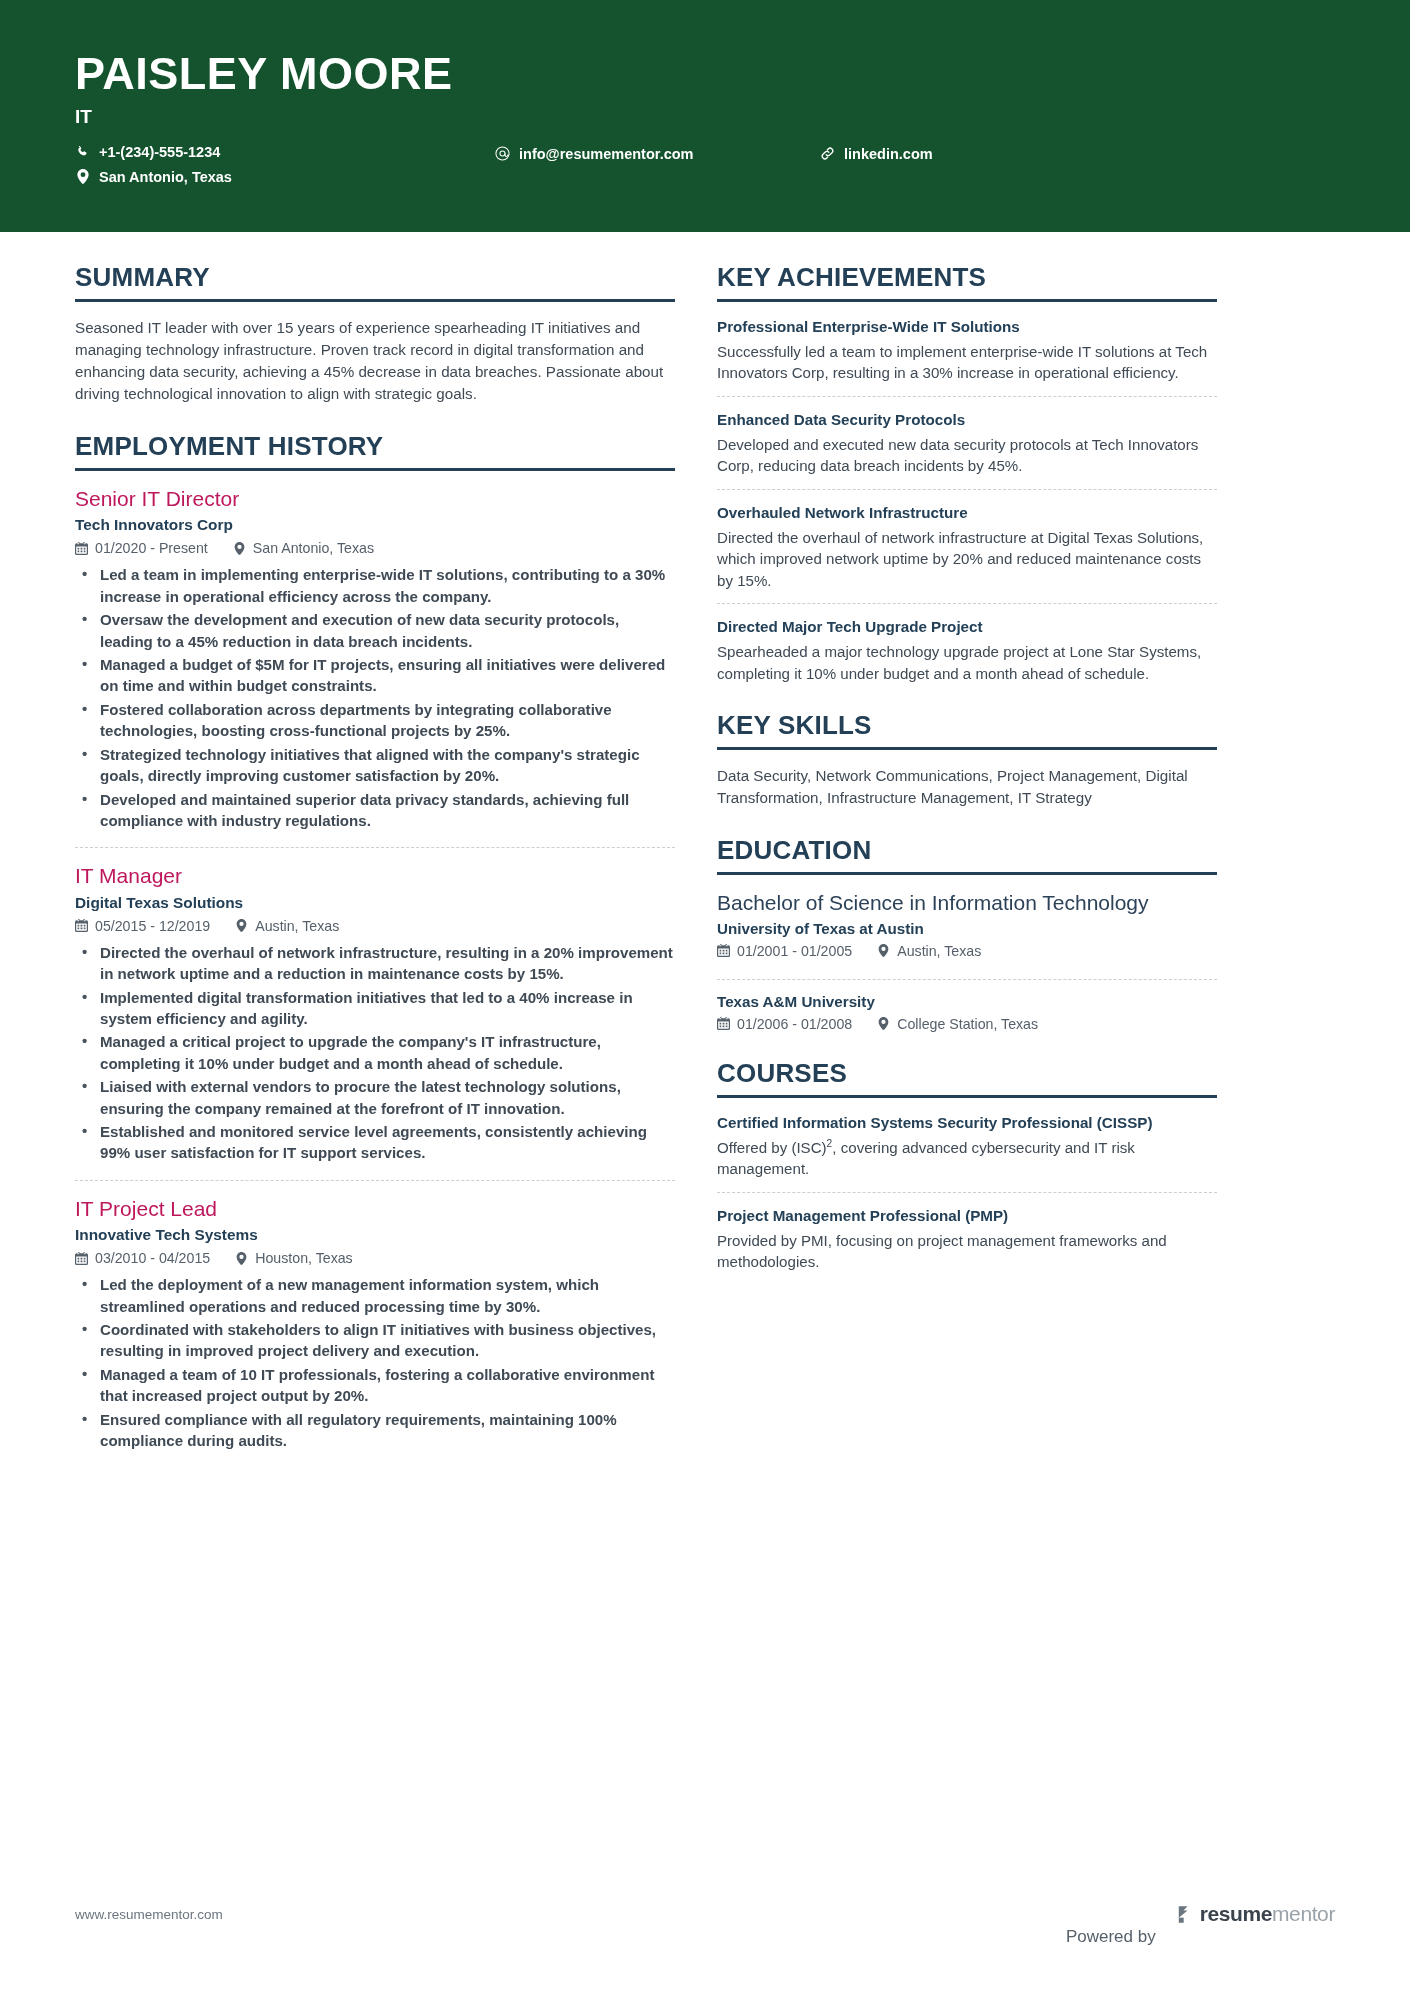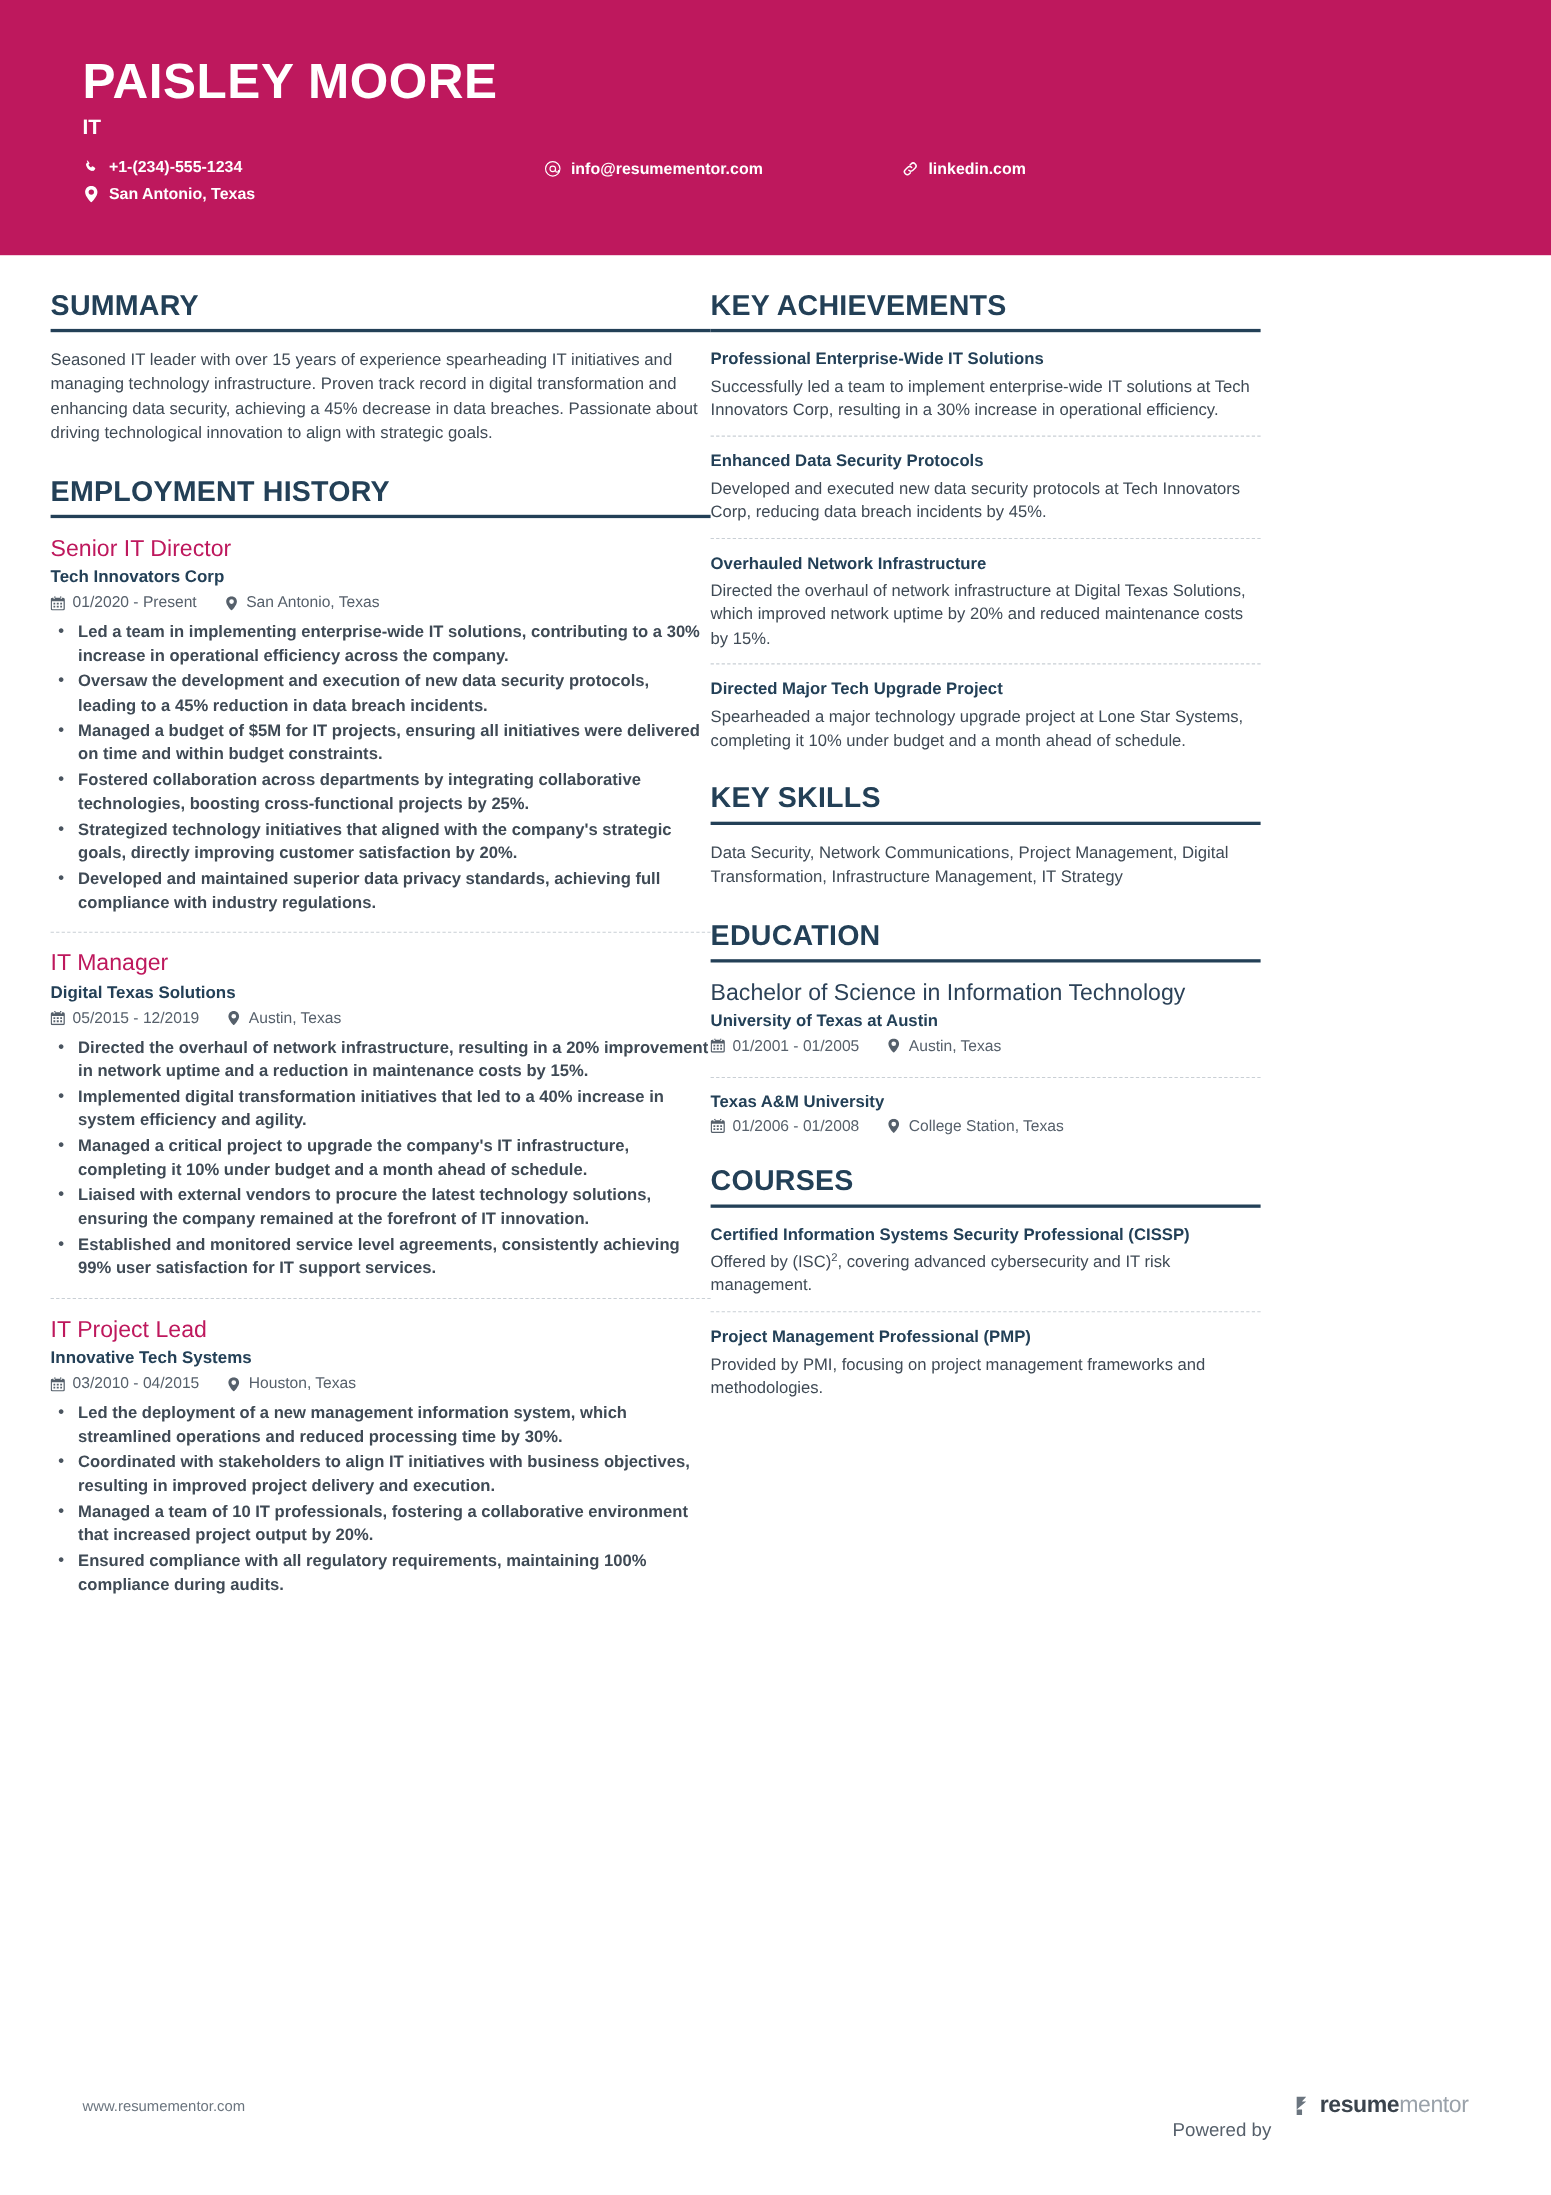--- a/index.html
+++ b/index.html
@@ -6,21 +6,21 @@
   html, body {
     width:1410px; height:1995px;
     background:#ffffff;
     font-family:"Liberation Sans", sans-serif;
     -webkit-font-smoothing:antialiased;
   }
   .page { position:relative; width:1410px; height:1995px; background:#fff; overflow:hidden; }
 
   
   .header {
-    background:#be185d;
+    background:#14532d;
     color:#ffffff;
     padding:50px 75px 34px 75px;
     height:232px;
   }
   .name {
     font-size:45px;
     font-weight:700;
     letter-spacing:0.5px;
     line-height:1.05;
     color:#ffffff;
@@ -49,21 +49,22 @@
     white-space:nowrap;
   }
   .contact-mid { position:absolute; left:420px; top:2px; }
   .contact-right { position:absolute; left:745px; top:2px; }
   .ic { display:inline-flex; width:15px; height:15px; align-items:center; justify-content:center; flex:0 0 auto; }
   .ic svg { display:block; }
 
   
   .body-wrap {
     display:flex;
-    padding:0 46px;
+    padding:0 75px;
+    gap:42px;
   }
   .col-left { width:600px; padding-top:30px; }
   .col-right { width:500px; padding-top:30px; }
 
   .sec-head {
     font-size:26px;
     font-weight:700;
     color:#234057;
     letter-spacing:0.2px;
     padding-bottom:6px;

